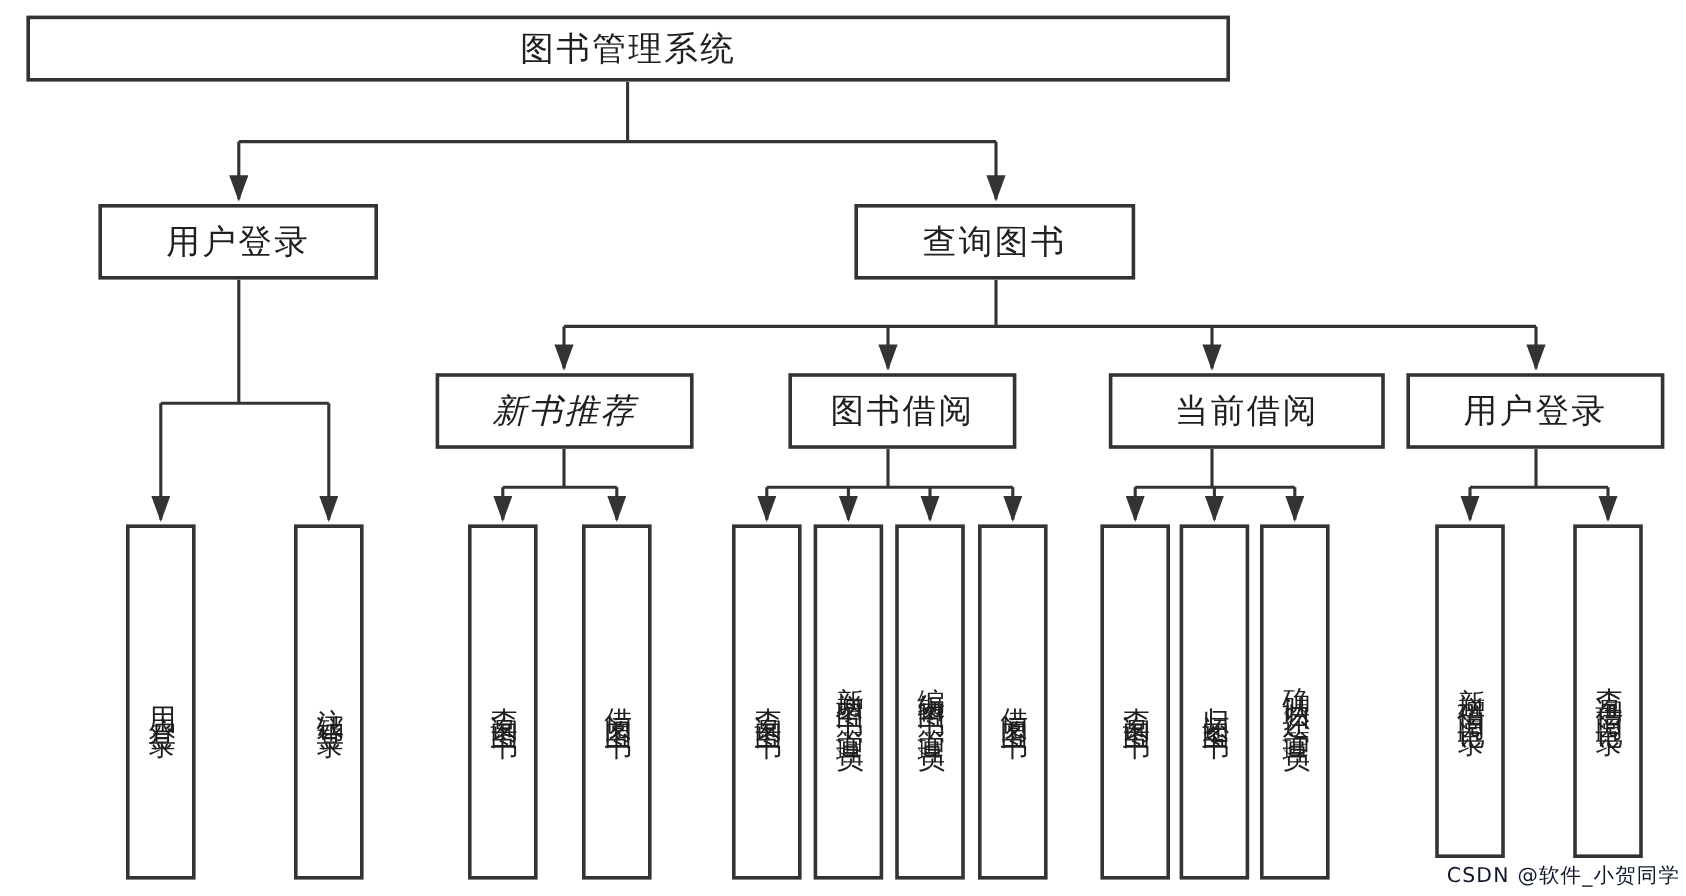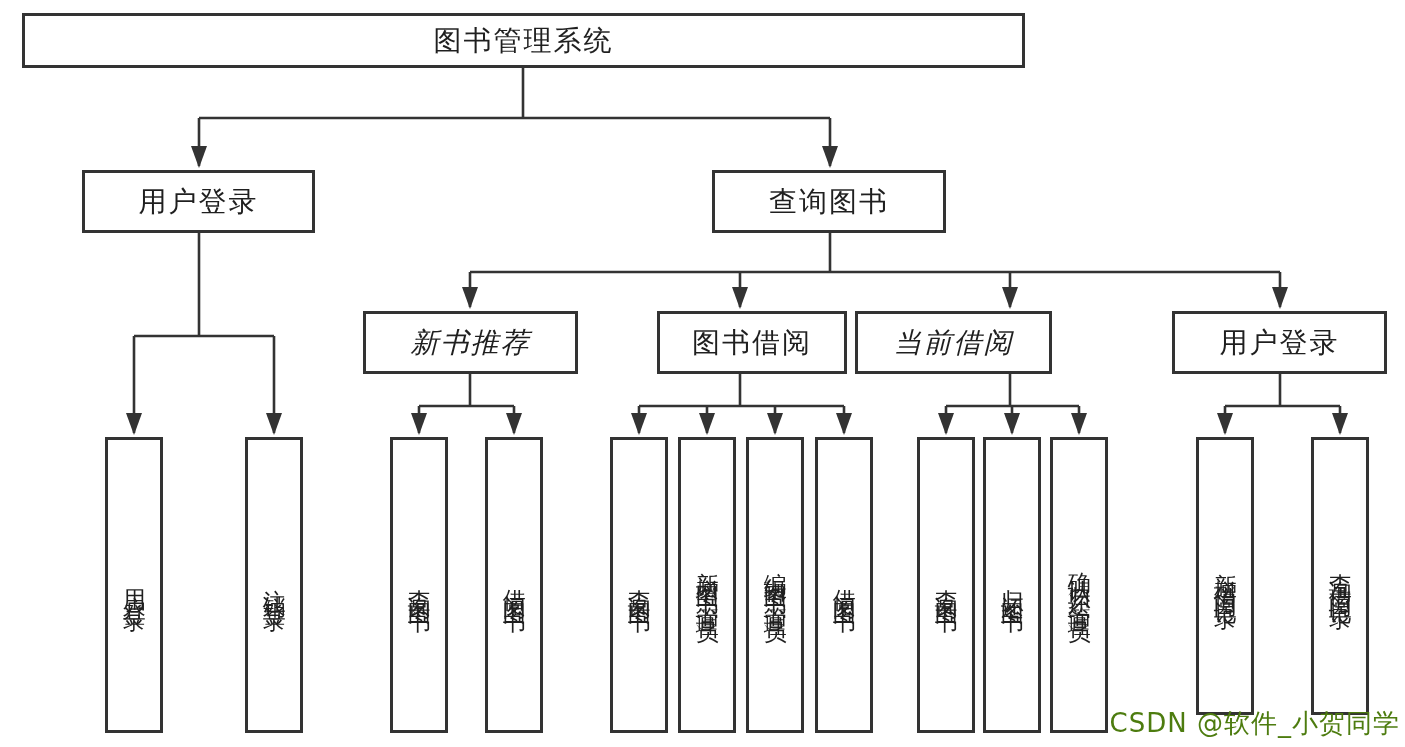--- a/index.html
+++ b/index.html
@@ -37,22 +37,22 @@
     font-size: 23px;
     letter-spacing: 7px;
     line-height: 1.1;
     white-space: normal;
     padding: 6px 0;
   }
   .watermark {
     position: absolute;
     right: 5px;
     bottom: 6px;
-    font-size: 26px;
-    color: #4d7c0f;
+    font-size: 17px;
+    color: #0f172a;
     letter-spacing: 1px;
     z-index: 5;
   }
 </style>
 </head>
 <body>
 
 <div class="stage">
 
   <svg class="wires" width="1405" height="747" viewBox="0 0 1405 747" xmlns="http://www.w3.org/2000/svg">
@@ -105,21 +105,21 @@
     </g>
   </svg>
 
   <div class="node h-node" style="left:22px; top:13px; width:1003px; height:55px;">图书管理系统</div>
 
   <div class="node h-node" style="left:82px; top:170px; width:233px; height:63px;">用户登录</div>
   <div class="node h-node" style="left:712px; top:170px; width:234px; height:63px;">查询图书</div>
 
   <div class="node h-node" style="left:363px; top:311px; width:215px; height:63px;font-style:italic;">新书推荐</div>
   <div class="node h-node" style="left:633px; top:311px; width:190px; height:63px;margin-left:24px;">图书借阅</div>
-  <div class="node h-node" style="left:855px; top:311px; width:197px; height:63px;font-style:italic;">当前借阅</div>
+  <div class="node h-node" style="left:924px; top:311px; width:230px; height:63px;">当前借阅</div>
   <div class="node h-node" style="left:1172px; top:311px; width:215px; height:63px;">用户登录</div>
 
   <div class="node v-node" style="left:105px; top:437px; width:58px; height:296px;">用户登录</div>
   <div class="node v-node" style="left:245px; top:437px; width:58px; height:296px;">注销登录</div>
 
   <div class="node v-node" style="left:390px; top:437px; width:58px; height:296px;">查询图书</div>
   <div class="node v-node" style="left:485px; top:437px; width:58px; height:296px;">借阅图书</div>
 
   <div class="node v-node" style="left:610px; top:437px; width:58px; height:296px;">查询图书</div>
   <div class="node v-node" style="left:678px; top:437px; width:58px; height:296px;">新增图书（管理员）</div>

